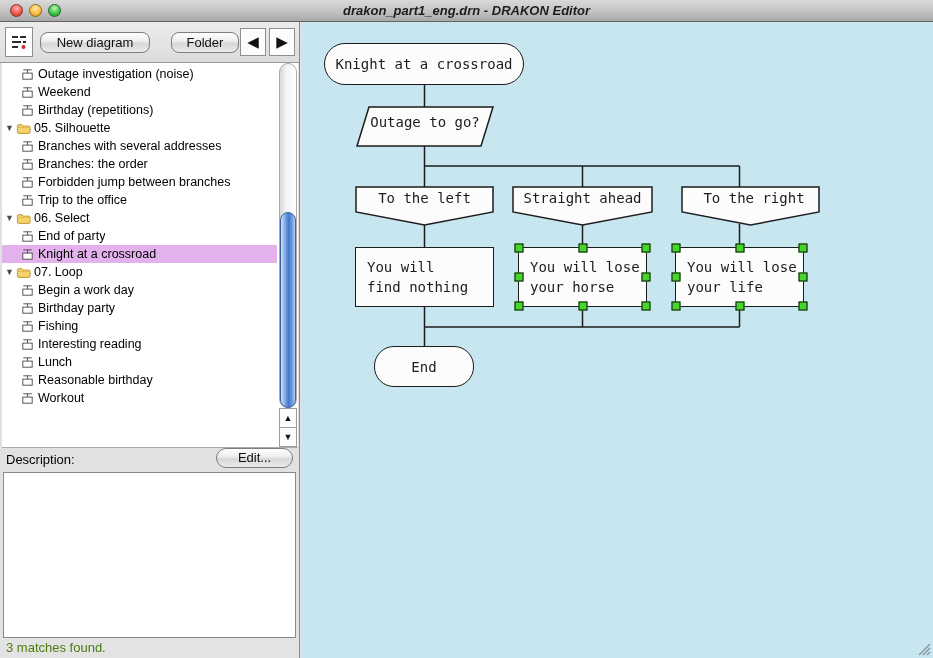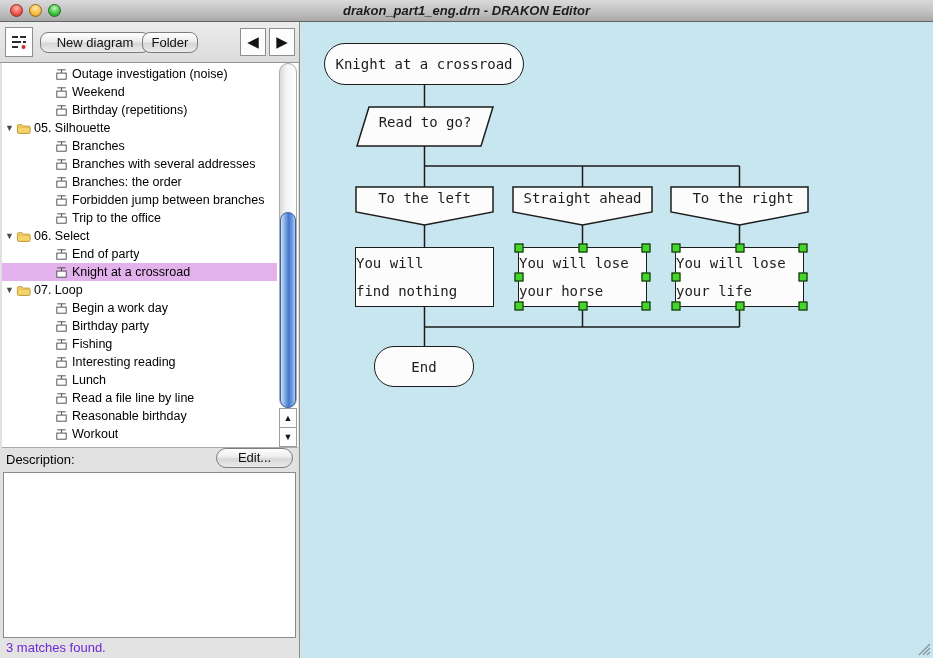--- a/index.html
+++ b/index.html
@@ -26,32 +26,32 @@
     background:#e1e1e1; border-right:1px solid #8b8b8b; }
 
   .toolbar{ position:absolute; left:0; top:0; width:100%; height:41px;
     background:linear-gradient(#ececec,#dcdcdc); border-bottom:1px solid #969696; }
   .icon-btn{ position:absolute; left:5px; top:5px; width:28px; height:30px; background:#fff;
     border:1px solid #8e8e8e; display:flex; align-items:center; justify-content:center; }
   .pill-btn{ position:absolute; top:10px; height:21px; border-radius:8px;
     background:linear-gradient(#ffffff,#ececec 45%,#d7d7d7 55%,#ebebeb);
     border:1px solid #7d7d7d; font-size:13px; color:#111; text-align:center; line-height:19px; }
   .btn-new{ left:40px; width:110px; }
-  .btn-folder{ left:142px; width:56px; }
+  .btn-folder{ left:171px; width:68px; }
   .arrow-btn{ position:absolute; top:6px; width:26px; height:28px; background:#fdfdfd;
     border:1px solid #8e8e8e; font-size:15px; color:#111; text-align:center; line-height:26px; }
   .arrow-back{ left:240px; } .arrow-fwd{ left:269px; }
 
   
   .tree-wrap{ position:absolute; left:2px; top:41px; width:296px; height:385px;
     background:#fff; border-bottom:1px solid #aaa; overflow:hidden; }
   .tree-rows{ position:absolute; left:0; top:2px; right:21px; }
   .tree-row{ height:18px; display:flex; align-items:center; font-size:12.5px; color:#000;
     white-space:nowrap; }
-  .tree-row.level1{ padding-left:52px; }
+  .tree-row.level1{ padding-left:18px; }
   .tree-row.level0{ padding-left:3px; }
   .tree-row.selected{ background:var(--sel); }
   .disclosure{ font-size:9px; color:#4d4d4d; width:11px; display:inline-block; }
   .ticon{ width:15px; height:15px; margin-right:3px; flex:0 0 auto; }
   .tree-label{ overflow:hidden; }
 
   
   .scrollbar{ position:absolute; right:1px; top:0; width:18px; height:385px; }
   .sb-track{ position:absolute; left:0; top:0; width:18px; height:345px;
     background:linear-gradient(to right,#d8d8d8,#f4f4f4 40%,#ffffff); border:1px solid #ababab; border-radius:9px;}
@@ -64,34 +64,34 @@
 
   
   .desc-row{ position:absolute; left:0; top:426px; width:100%; height:24px; }
   .desc-label{ position:absolute; left:6px; top:4px; font-size:13px; color:#000; }
   .btn-edit{ position:absolute; right:6px; top:0; width:77px; height:20px; border-radius:10px;
     background:linear-gradient(#ffffff,#ececec 45%,#d7d7d7 55%,#ebebeb);
     border:1px solid #7d7d7d; font-size:13px; color:#111; text-align:center; line-height:18px; }
   .desc-text{ position:absolute; left:3px; top:450px; width:293px; height:166px; background:#fff;
     border:1px solid #8a8a8a; resize:none; outline:none; font-family:"Liberation Sans",sans-serif; }
   .statusbar{ position:absolute; left:0; top:616px; width:100%; height:20px; background:#e3e3e3; }
-  .status-text{ position:absolute; left:6px; top:2px; font-size:13px; color:#6d28d9; }
+  .status-text{ position:absolute; left:6px; top:2px; font-size:13px; color:#4d7c0f; }
 
   
   .canvas{ position:absolute; left:301px; top:22px; width:632px; height:636px; background:var(--canvas-bg); }
   .connectors{ position:absolute; left:0; top:0; z-index:1; }
   .shape{ position:absolute; z-index:2; font-family:"DejaVu Sans Mono", monospace; font-size:14px; color:#1c1c1c; }
   .stadium{ background:#fcfcfc; border:1.5px solid #1c1c1c; border-radius:21px;
     display:flex; align-items:center; justify-content:center; }
   .shape svg{ position:absolute; left:0; top:0; display:block; }
   .shape .lbl{ position:relative; z-index:2; }
   .para-lbl{ position:absolute; left:0; right:0; top:8px; text-align:center; }
   .case-lbl{ position:absolute; left:0; right:0; top:4px; text-align:center; }
   .action{ background:#fcfcfc; border:1.5px solid #1c1c1c; display:flex; align-items:center; }
-  .action .lbl{ white-space:pre-line; line-height:28px; }
+  .action .lbl{ padding-left:11px; white-space:pre-line; line-height:20px; }
   .handle{ position:absolute; width:9px; height:9px; background:var(--handle);
     border:1px solid #111; transform:translate(-50%,-50%); z-index:3; }
   .grip{ position:absolute; right:2px; bottom:2px; z-index:4; }
 </style>
 </head>
 <body>
 
 <div class="window">
 
   <div class="titlebar">
@@ -149,27 +149,20 @@
               <path d="M1.5 5.5 q0-1.6 1.6-1.6 h3 l1.5 1.6 h6.4 q1 0 1 1 v5.5 q0 1.2-1.2 1.2 h-10.8 q-1.5 0-1.5-1.5 z" fill="#f6d36b" stroke="#b8962e"></path>
               <path d="M1.5 6.8 h13" stroke="#e3bb52" fill="none"></path>
             </svg>
             <span class="tree-label">05. Silhouette</span>
           </div>
           <div class="tree-row level1">
             <svg class="ticon" viewBox="0 0 16 16">
               <path d="M3.5 3 H12.5 M8 3 V6.5" stroke="#4d4d4d" fill="none"></path>
               <rect x="3" y="6.5" width="10" height="6.5" fill="#fff" stroke="#4d4d4d"></rect>
             </svg>
-            <span class="tree-label">Branches</span>
-          </div>
-          <div class="tree-row level1">
-            <svg class="ticon" viewBox="0 0 16 16">
-              <path d="M3.5 3 H12.5 M8 3 V6.5" stroke="#4d4d4d" fill="none"></path>
-              <rect x="3" y="6.5" width="10" height="6.5" fill="#fff" stroke="#4d4d4d"></rect>
-            </svg>
             <span class="tree-label">Branches with several addresses</span>
           </div>
           <div class="tree-row level1">
             <svg class="ticon" viewBox="0 0 16 16">
               <path d="M3.5 3 H12.5 M8 3 V6.5" stroke="#4d4d4d" fill="none"></path>
               <rect x="3" y="6.5" width="10" height="6.5" fill="#fff" stroke="#4d4d4d"></rect>
             </svg>
             <span class="tree-label">Branches: the order</span>
           </div>
           <div class="tree-row level1">
@@ -243,27 +236,20 @@
               <rect x="3" y="6.5" width="10" height="6.5" fill="#fff" stroke="#4d4d4d"></rect>
             </svg>
             <span class="tree-label">Interesting reading</span>
           </div>
           <div class="tree-row level1">
             <svg class="ticon" viewBox="0 0 16 16">
               <path d="M3.5 3 H12.5 M8 3 V6.5" stroke="#4d4d4d" fill="none"></path>
               <rect x="3" y="6.5" width="10" height="6.5" fill="#fff" stroke="#4d4d4d"></rect>
             </svg>
             <span class="tree-label">Lunch</span>
-          </div>
-          <div class="tree-row level1">
-            <svg class="ticon" viewBox="0 0 16 16">
-              <path d="M3.5 3 H12.5 M8 3 V6.5" stroke="#4d4d4d" fill="none"></path>
-              <rect x="3" y="6.5" width="10" height="6.5" fill="#fff" stroke="#4d4d4d"></rect>
-            </svg>
-            <span class="tree-label">Read a file line by line</span>
           </div>
           <div class="tree-row level1">
             <svg class="ticon" viewBox="0 0 16 16">
               <path d="M3.5 3 H12.5 M8 3 V6.5" stroke="#4d4d4d" fill="none"></path>
               <rect x="3" y="6.5" width="10" height="6.5" fill="#fff" stroke="#4d4d4d"></rect>
             </svg>
             <span class="tree-label">Reasonable birthday</span>
           </div>
           <div class="tree-row level1">
             <svg class="ticon" viewBox="0 0 16 16">
@@ -301,36 +287,36 @@
     </svg>
 
     <div class="shape stadium" style="left:23px; top:21px; width:200px; height:42px;">
       <span class="lbl">Knight at a crossroad</span>
     </div>
 
     <div class="shape" style="left:55px; top:84px; width:138px; height:41px;">
       <svg width="138" height="41">
         <polygon points="13,1 137,1 125,40 1,40" fill="#fcfcfc" stroke="#1c1c1c" stroke-width="1.5"></polygon>
       </svg>
-      <div class="para-lbl">Read to go?</div>
+      <div class="para-lbl">Outage to go?</div>
     </div>
 
     <div class="shape" style="left:54px; top:164px; width:139px; height:40px;">
       <svg width="139" height="40">
         <polygon points="1,1 138,1 138,26 69.5,39 1,26" fill="#fcfcfc" stroke="#1c1c1c" stroke-width="1.5"></polygon>
       </svg>
       <div class="case-lbl">To the left</div>
     </div>
     <div class="shape" style="left:211px; top:164px; width:141px; height:40px;">
       <svg width="141" height="40">
         <polygon points="1,1 140,1 140,26 70.5,39 1,26" fill="#fcfcfc" stroke="#1c1c1c" stroke-width="1.5"></polygon>
       </svg>
       <div class="case-lbl">Straight ahead</div>
     </div>
-    <div class="shape" style="left:369px; top:164px; width:146px; height:40px;padding-left:24px;">
+    <div class="shape" style="left:380px; top:164px; width:146px; height:40px;padding-left:24px;">
       <svg width="139" height="40">
         <polygon points="1,1 138,1 138,26 69.5,39 1,26" fill="#fcfcfc" stroke="#1c1c1c" stroke-width="1.5"></polygon>
       </svg>
       <div class="case-lbl">To the right</div>
     </div>
 
     <div class="shape action" style="left:54px; top:225px; width:139px; height:60px;">
       <div class="lbl">You will
 find nothing</div>
     </div>

